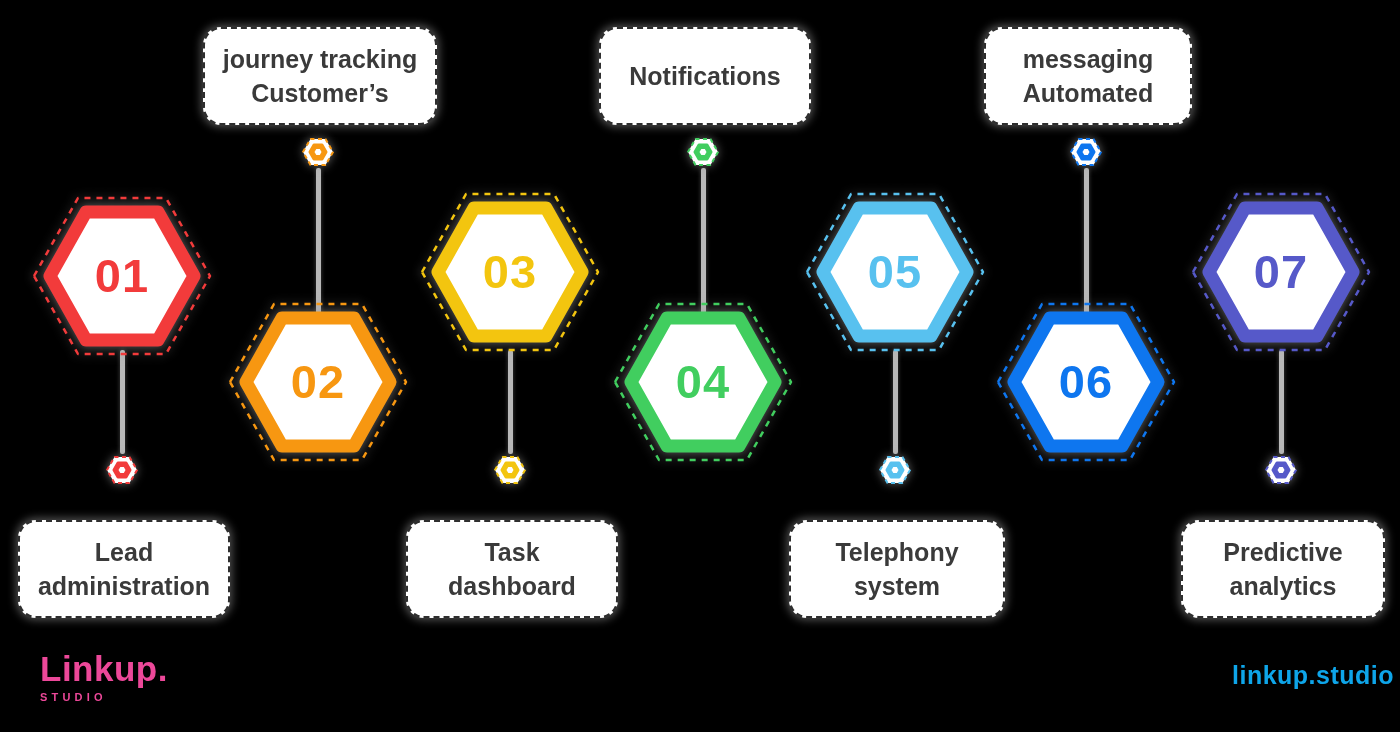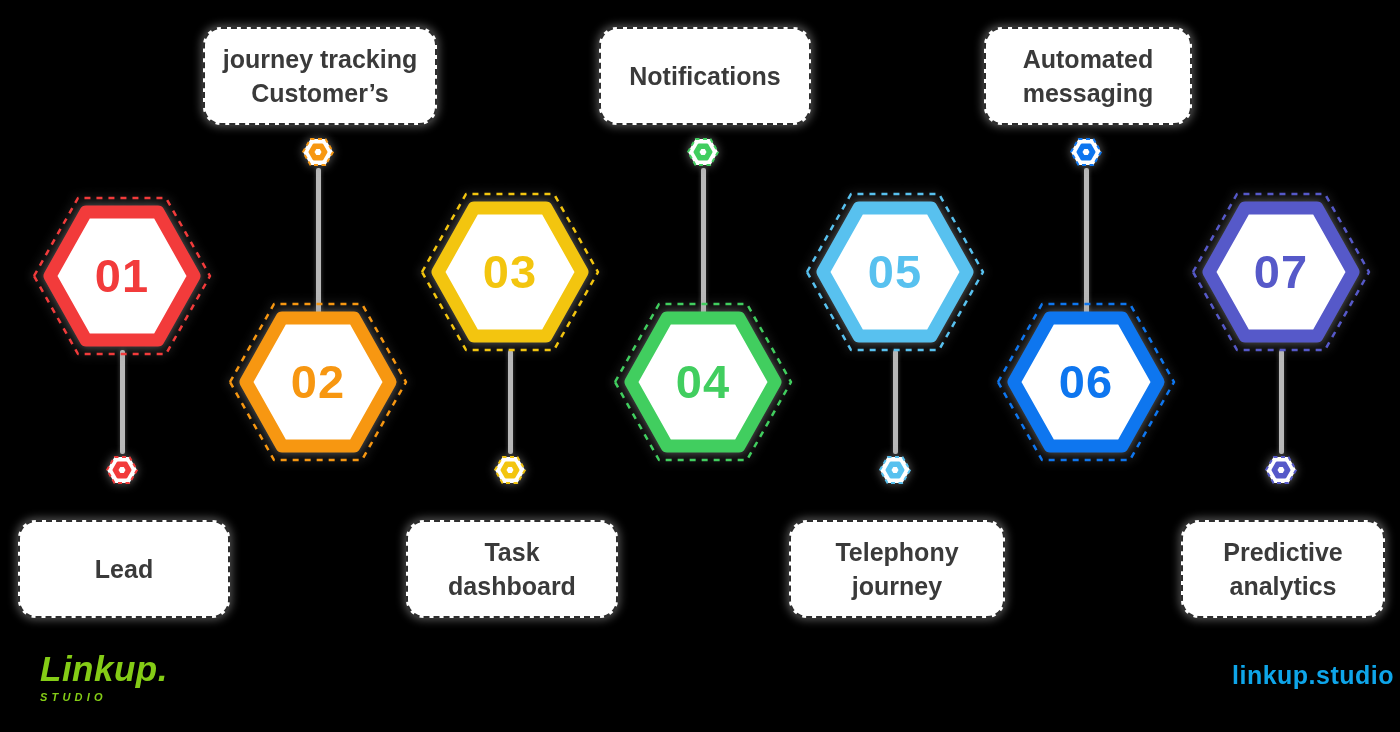--- a/index.html
+++ b/index.html
@@ -17,21 +17,21 @@
   .connector-line{
     position:absolute;width:5px;background:#b8b8b8;border-radius:2px;
     box-shadow:0 0 4px rgba(140,140,140,0.5);
   }
   .hex-wrap,.node-wrap{position:absolute;}
   .hex-wrap svg,.node-wrap svg{display:block;filter:drop-shadow(0 0 5px rgba(155,155,155,0.65));}
   .hex-number{
     font-family:"Liberation Sans","DejaVu Sans",sans-serif;
     font-weight:bold;font-size:47px;letter-spacing:1px;
   }
-  #footer-left{position:absolute;left:40px;top:650px;color:#84cc16;font-style:italic;}
+  #footer-left{position:absolute;left:40px;top:650px;color:#ec4899;}
   #footer-logo{font-size:35px;font-weight:bold;letter-spacing:0.5px;line-height:38px;}
   #footer-tagline{font-size:11px;letter-spacing:4.2px;font-weight:600;margin-top:3px;white-space:nowrap;}
   #footer-right{
     position:absolute;left:1232px;top:661px;color:#0ea5e9;
     font-size:25px;font-weight:bold;letter-spacing:0.5px;
   }
 </style>
 </head>
 <body>
 
@@ -47,20 +47,21 @@
       </div>
       <div class="node-wrap" style="left: 100px; top: 448px;">
         <svg width="44" height="44" viewBox="0 0 44 44">
     <polygon points="7,22 14.5,9 29.5,9 37,22 29.5,35 14.5,35" fill="#ffffff" stroke="#F23B3B" stroke-width="2" stroke-dasharray="4 3.5" stroke-linejoin="round"></polygon>
     <polygon points="14,22 18,15 26,15 30,22 26,29 18,29" fill="#F23B3B" stroke="#F23B3B" stroke-width="3" stroke-linejoin="round"></polygon>
     <polygon points="18.5,22 20.3,19 23.8,19 25.5,22 23.8,25 20.3,25" fill="#ffffff"></polygon>
   </svg>
       </div>
       <div class="label-box" style="width: 208px; height: 94px; left: 18px; top: 520px;">
         <div>Lead</div>
+        <div>administration</div>
       </div>
       <div class="connector-line" style="top: 168px; height: 146px; left: 315.5px;"></div>
       <div class="hex-wrap" style="left: 223px; top: 293px;">
         <svg width="190" height="178" viewBox="0 0 190 178">
     <polygon points="7,89 51,11 139,11 183,89 139,167 51,167" fill="none" stroke="#F79711" stroke-width="2.5" stroke-dasharray="6 6" stroke-linejoin="round"></polygon>
     <polygon points="23,89 59,25 131,25 167,89 131,153 59,153" fill="#ffffff" stroke="#F79711" stroke-width="13" stroke-linejoin="round"></polygon>
     <text x="95" y="105" text-anchor="middle" fill="#F79711" class="hex-number">02</text>
   </svg>
       </div>
       <div class="node-wrap" style="left: 296px; top: 130px;">
@@ -121,40 +122,40 @@
       </div>
       <div class="node-wrap" style="left: 873px; top: 448px;">
         <svg width="44" height="44" viewBox="0 0 44 44">
     <polygon points="7,22 14.5,9 29.5,9 37,22 29.5,35 14.5,35" fill="#ffffff" stroke="#58C1EF" stroke-width="2" stroke-dasharray="4 3.5" stroke-linejoin="round"></polygon>
     <polygon points="14,22 18,15 26,15 30,22 26,29 18,29" fill="#58C1EF" stroke="#58C1EF" stroke-width="3" stroke-linejoin="round"></polygon>
     <polygon points="18.5,22 20.3,19 23.8,19 25.5,22 23.8,25 20.3,25" fill="#ffffff"></polygon>
   </svg>
       </div>
       <div class="label-box" style="width: 212px; height: 94px; left: 789px; top: 520px;">
         <div>Telephony</div>
-        <div>journey</div>
+        <div>system</div>
       </div>
       <div class="connector-line" style="top: 168px; height: 146px; left: 1083.5px;"></div>
       <div class="hex-wrap" style="left: 991px; top: 293px;">
         <svg width="190" height="178" viewBox="0 0 190 178">
     <polygon points="7,89 51,11 139,11 183,89 139,167 51,167" fill="none" stroke="#0E76EF" stroke-width="2.5" stroke-dasharray="6 6" stroke-linejoin="round"></polygon>
     <polygon points="23,89 59,25 131,25 167,89 131,153 59,153" fill="#ffffff" stroke="#0E76EF" stroke-width="13" stroke-linejoin="round"></polygon>
     <text x="95" y="105" text-anchor="middle" fill="#0E76EF" class="hex-number">06</text>
   </svg>
       </div>
       <div class="node-wrap" style="left: 1064px; top: 130px;">
         <svg width="44" height="44" viewBox="0 0 44 44">
     <polygon points="7,22 14.5,9 29.5,9 37,22 29.5,35 14.5,35" fill="#ffffff" stroke="#0E76EF" stroke-width="2" stroke-dasharray="4 3.5" stroke-linejoin="round"></polygon>
     <polygon points="14,22 18,15 26,15 30,22 26,29 18,29" fill="#0E76EF" stroke="#0E76EF" stroke-width="3" stroke-linejoin="round"></polygon>
     <polygon points="18.5,22 20.3,19 23.8,19 25.5,22 23.8,25 20.3,25" fill="#ffffff"></polygon>
   </svg>
       </div>
       <div class="label-box" style="width: 204px; height: 94px; left: 984px; top: 27px;">
+        <div>messaging</div>
         <div>Automated</div>
-        <div>messaging</div>
       </div>
       <div class="connector-line" style="top: 350px; height: 104px; left: 1278.5px;"></div>
       <div class="hex-wrap" style="left: 1186px; top: 183px;">
         <svg width="190" height="178" viewBox="0 0 190 178">
     <polygon points="7,89 51,11 139,11 183,89 139,167 51,167" fill="none" stroke="#5659C9" stroke-width="2.5" stroke-dasharray="6 6" stroke-linejoin="round"></polygon>
     <polygon points="23,89 59,25 131,25 167,89 131,153 59,153" fill="#ffffff" stroke="#5659C9" stroke-width="13" stroke-linejoin="round"></polygon>
     <text x="95" y="105" text-anchor="middle" fill="#5659C9" class="hex-number">07</text>
   </svg>
       </div>
       <div class="node-wrap" style="left: 1259px; top: 448px;">

